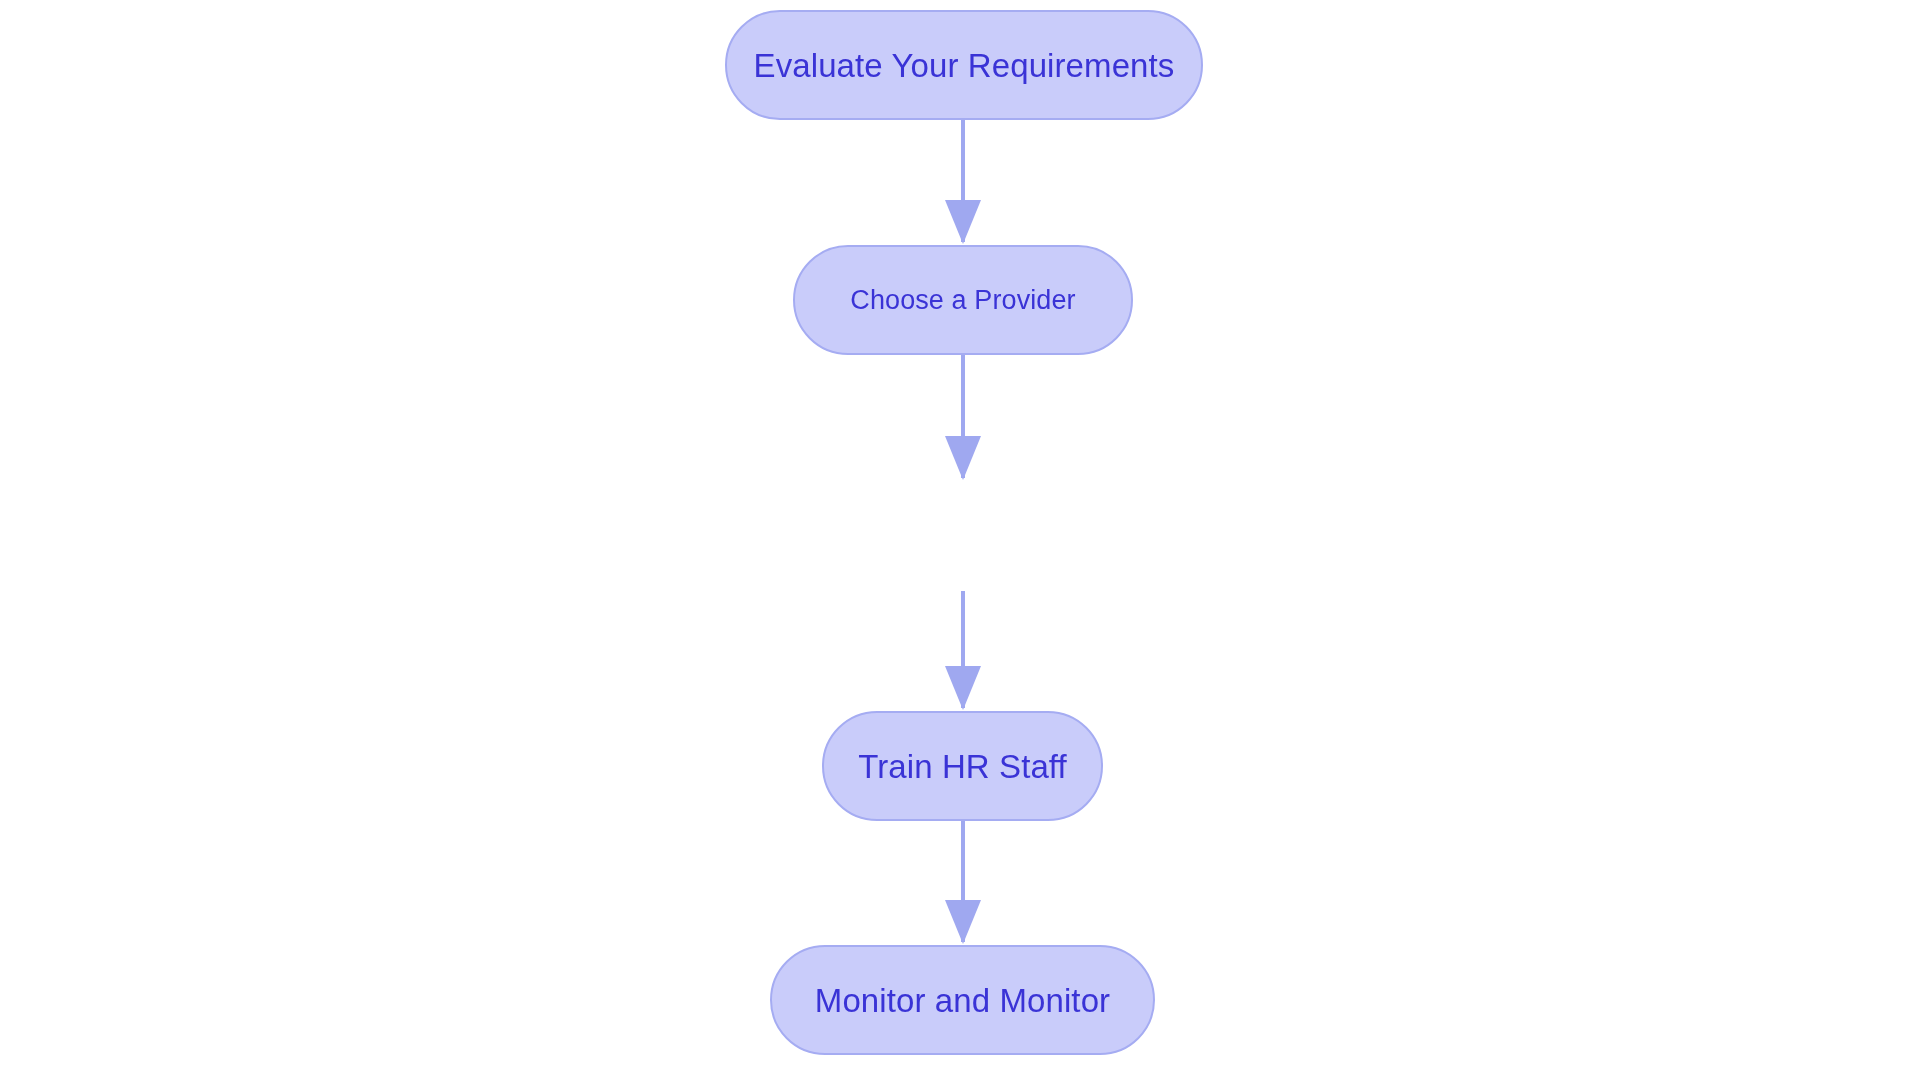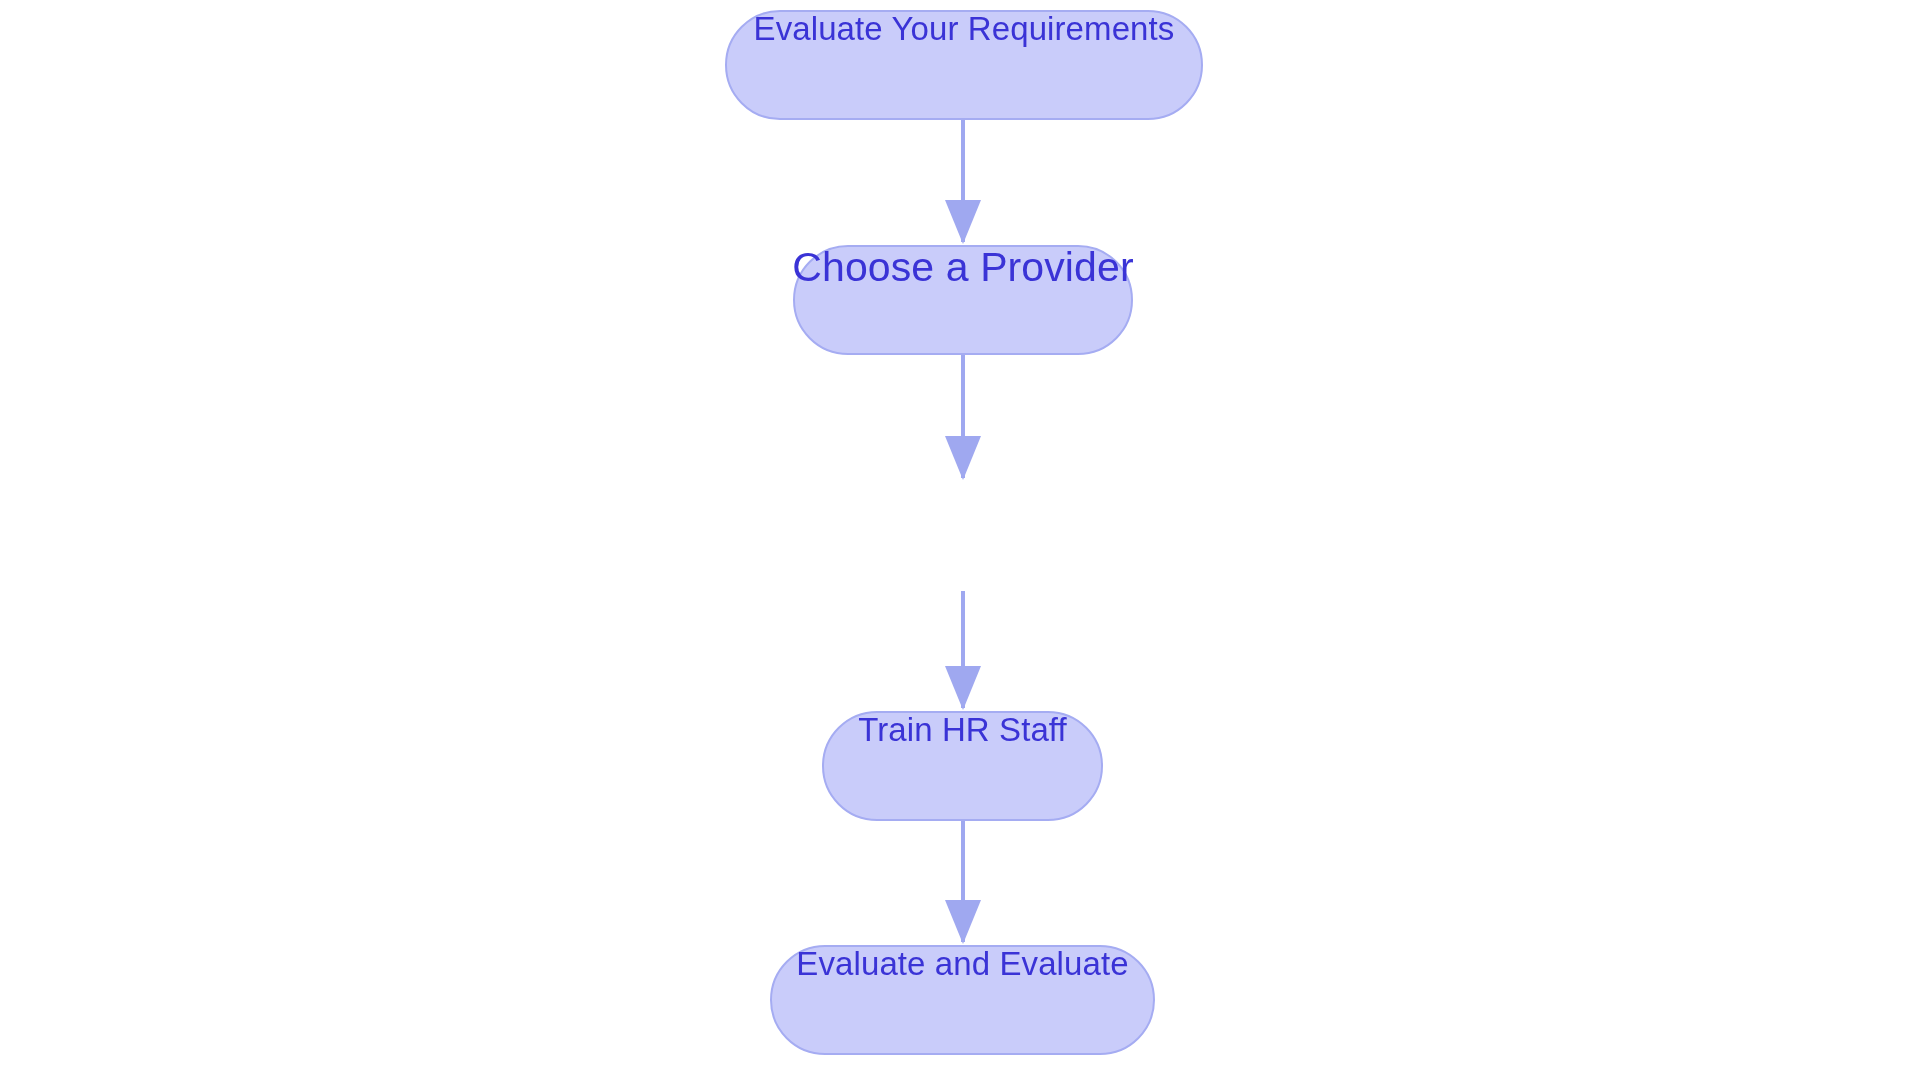--- a/index.html
+++ b/index.html
@@ -25,20 +25,21 @@
     top: 0;
     left: 0;
     width: 1920px;
     height: 1083px;
     pointer-events: none;
   }
   .node {
     position: absolute;
     box-sizing: border-box;
     display: flex;
+    align-items: center;
     justify-content: center;
     border-style: solid;
     border-width: 2px;
     border-radius: 9999px;
     text-align: center;
     white-space: nowrap;
   }
   .node-label {
     font-size: 33px;
     font-weight: 400;
@@ -65,25 +66,25 @@
     <line x1="963" y1="591" x2="963" y2="708" stroke="#9FA8F0" stroke-width="4" marker-end="url(#arrowhead)"></line>
 
     <line x1="963" y1="821" x2="963" y2="942" stroke="#9FA8F0" stroke-width="4" marker-end="url(#arrowhead)"></line>
   </svg>
 
   <div class="node" id="node-0" style="left: 725px; top: 10px; width: 478px; height: 110px; background: rgb(201, 204, 250); border-color: rgb(165, 172, 242); color: rgb(58, 51, 214);">
     <span class="node-label" style="font-size: 33px;">Evaluate Your Requirements</span>
   </div>
 
   <div class="node" id="node-1" style="left: 793px; top: 245px; width: 340px; height: 110px; background: rgb(201, 204, 250); border-color: rgb(165, 172, 242); color: rgb(58, 51, 214);">
-    <span class="node-label" style="font-size: 41px;">Choose a Provider</span>
+    <span class="node-label" style="font-size: 27px;">Choose a Provider</span>
   </div>
 
 
   <div class="node" id="node-3" style="left: 822px; top: 711px; width: 281px; height: 110px; background: rgb(201, 204, 250); border-color: rgb(165, 172, 242); color: rgb(58, 51, 214);">
     <span class="node-label" style="font-size: 33px;">Train HR Staff</span>
   </div>
 
   <div class="node" id="node-4" style="left: 770px; top: 945px; width: 385px; height: 110px; background: rgb(201, 204, 250); border-color: rgb(165, 172, 242); color: rgb(58, 51, 214);">
-    <span class="node-label" style="font-size: 33px;">Evaluate and Evaluate</span>
+    <span class="node-label" style="font-size: 33px;">Monitor and Monitor</span>
   </div>
 
 </div>
 
 </body></html>

